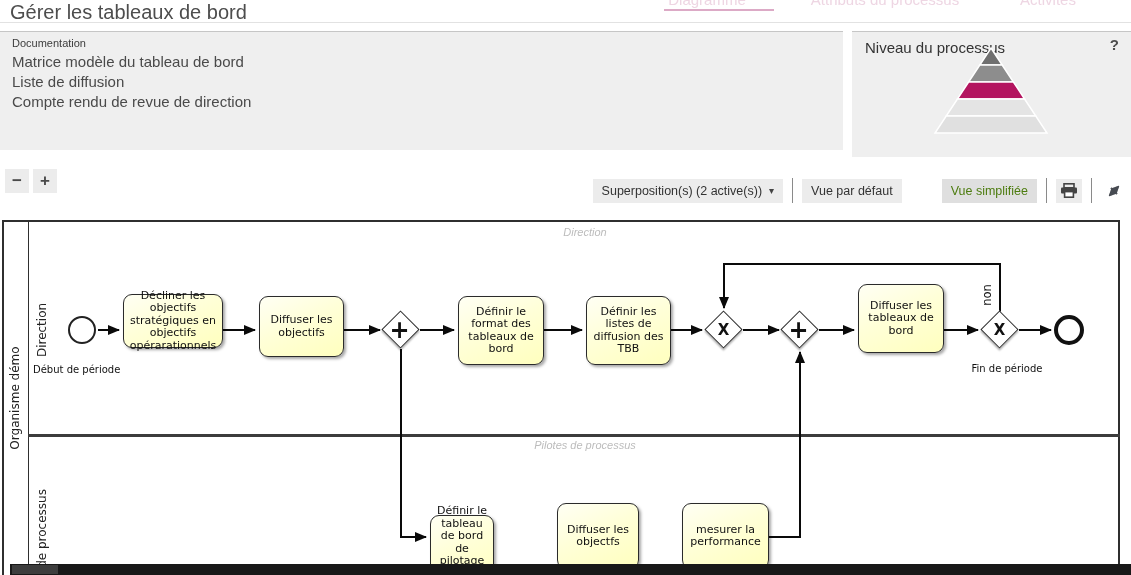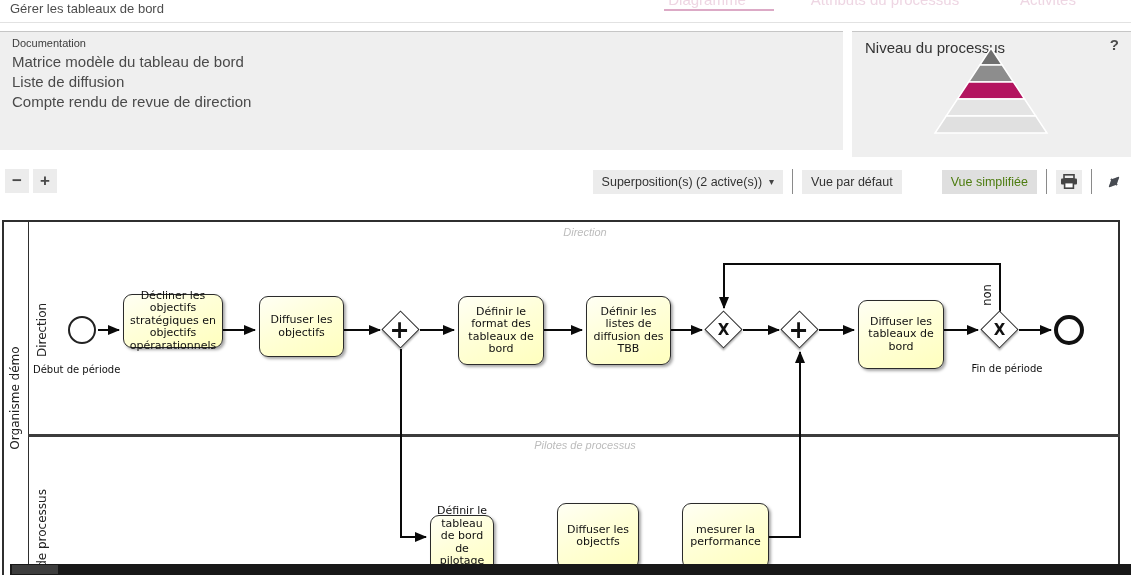--- a/index.html
+++ b/index.html
@@ -1,39 +1,39 @@
 <!DOCTYPE html>
 <html><head>
 <meta charset="utf-8">
 <style>
   html,body { margin:0; padding:0; background:#fff; }
   .screen {
     position:relative; width:1131px; height:575px; overflow:hidden;
     background:#fff; font-family:"Liberation Sans", sans-serif;
   }
   
-  .page-title { position:absolute; left:10px; top:1px; font-size:13px; color:#4d4d4d; }
+  .page-title { position:absolute; left:10px; top:1px; font-size:20px; color:#4d4d4d; }
   .header-rule { position:absolute; left:0; top:22px; width:1131px; height:1px; background:#e2e2e2; }
   .tab { position:absolute; top:0; height:22px; overflow:hidden; text-align:center; cursor:pointer; }
   .tab .tab-text { display:block; margin-top:-9px; font-size:15px; color:#eed6e3; white-space:nowrap; }
   .tab-underline { position:absolute; top:9px; height:2px; background:#dcaac6; }
   
   .doc-panel { position:absolute; left:0; top:31px; width:843px; height:119px; background:#efefef;
     border-top:1px solid #c6c6c6; box-sizing:border-box; padding:5px 12px 0 12px; }
   .doc-label { font-size:11px; color:#3c3c3c; margin-bottom:3px; }
   .doc-line { font-size:15px; color:#4a4a4a; line-height:20px; }
   .level-panel { position:absolute; left:852px; top:31px; width:279px; height:126px; background:#efefef;
     border-top:1px solid #c6c6c6; box-sizing:border-box; }
   .level-title { position:absolute; left:13px; top:7px; font-size:15px; color:#333; }
   .level-help { position:absolute; right:12px; top:4px; font-size:15px; font-weight:bold; color:#4d4d4d; cursor:pointer; }
   .pyramid { position:absolute; left:68px; top:14px; }
   
   .zoom-btn { position:absolute; top:169px; width:24px; height:24px; background:#ececec; border:none;
     font-size:17px; font-weight:bold; color:#4a4a4a; line-height:24px; text-align:center; cursor:pointer; padding:0; }
-  .toolbar-right { position:absolute; right:4px; top:169px; display:flex; align-items:center; gap:9px; }
+  .toolbar-right { position:absolute; right:4px; top:178px; display:flex; align-items:center; gap:9px; }
   .tb-btn { display:inline-flex; align-items:center; justify-content:center; height:24px; background:#ececec;
     border:none; font-size:12.5px; color:#333; padding:0 9px; cursor:pointer; white-space:nowrap;
     font-family:"Liberation Sans", sans-serif; }
   .tb-caret { margin-left:7px; font-size:10px; color:#444; }
   .view-group { display:flex;gap:40px; }
   .tb-btn.active-view { background:#dfdfdf; color:#4d7c0f; }
   .vsep { width:1px; height:25px; background:#8a8a8a; }
   .icon-btn { display:inline-flex; align-items:center; justify-content:center; width:26px; height:24px;
     background:#ececec; border:none; cursor:pointer; padding:0; }
   .icon-btn.plain { background:transparent; }
@@ -180,21 +180,21 @@
   <div class="event event-start"></div>
   <div class="flow-label" style="left:33px;top:364px;width:115px;">Début de période</div>
   <div class="event event-end"></div>
   <div class="flow-label" style="left:958px;top:363px;width:98px;text-align:center;">Fin de période</div>
   <div class="flow-label" style="left:968px;top:287px;width:40px;height:16px;text-align:center;transform:rotate(-90deg);font-size:11.5px;">non</div>
 
   <div class="task" style="left:123px;top:294px;width:100px;height:54px;">Décliner les objectifs stratégiques en objectifs opérarationnels</div>
   <div class="task" style="left:259px;top:296px;width:85px;height:61px;">Diffuser les objectifs</div>
   <div class="task" style="left:458px;top:296px;width:86px;height:69px;">Définir le format des tableaux de bord</div>
   <div class="task" style="left:586px;top:296px;width:85px;height:69px;">Définir les listes de diffusion des TBB</div>
-  <div class="task" style="left:858px;top:300px;width:86px;height:69px;">Diffuser les tableaux de bord</div>
+  <div class="task" style="left:858px;top:284px;width:86px;height:69px;">Diffuser les tableaux de bord</div>
 
   <div class="task" style="left:430px;top:515px;width:64px;height:68px;">Définir le tableau de bord de pilotage du processus</div>
   <div class="task" style="left:557px;top:503px;width:82px;height:66px;">Diffuser les objectfs</div>
   <div class="task" style="left:682px;top:503px;width:87px;height:66px;">mesurer la performance</div>
 
   <div class="gw" style="left:387px;top:316px;">
     <span class="gw-sym gw-plus">+</span>
   </div>
   <div class="gw" style="left:710px;top:316px;">
     <span class="gw-sym gw-x">X</span>

